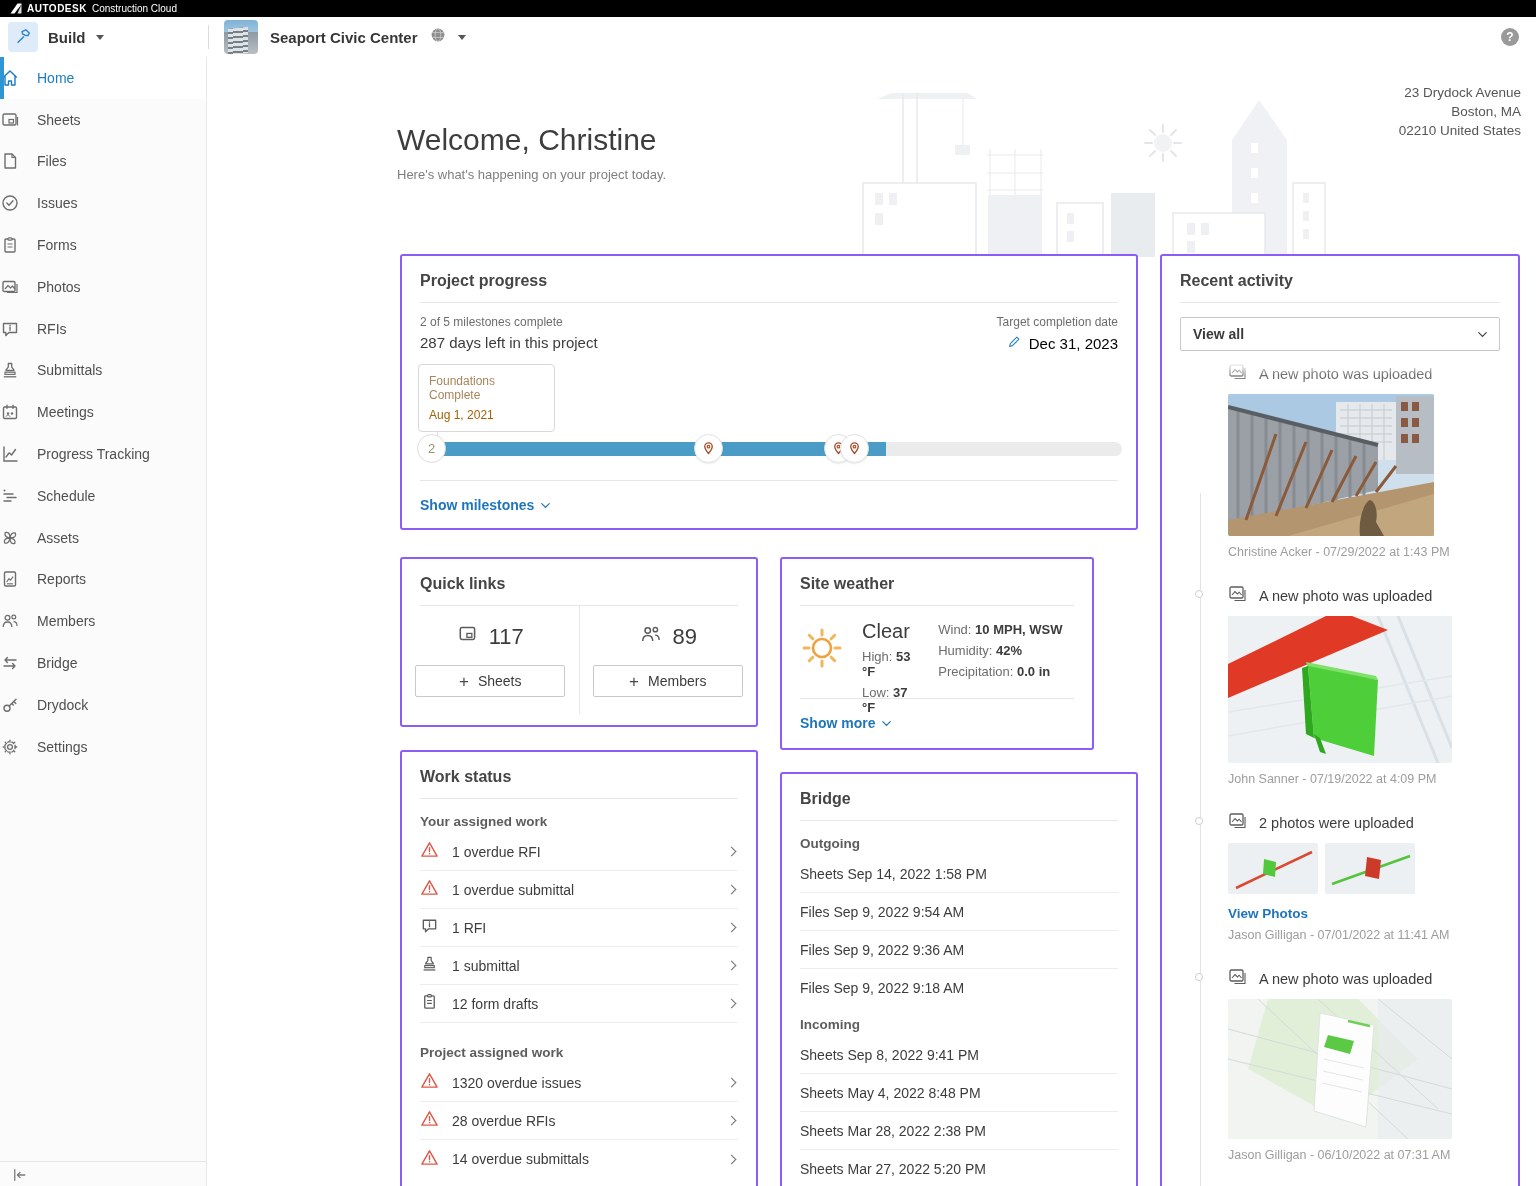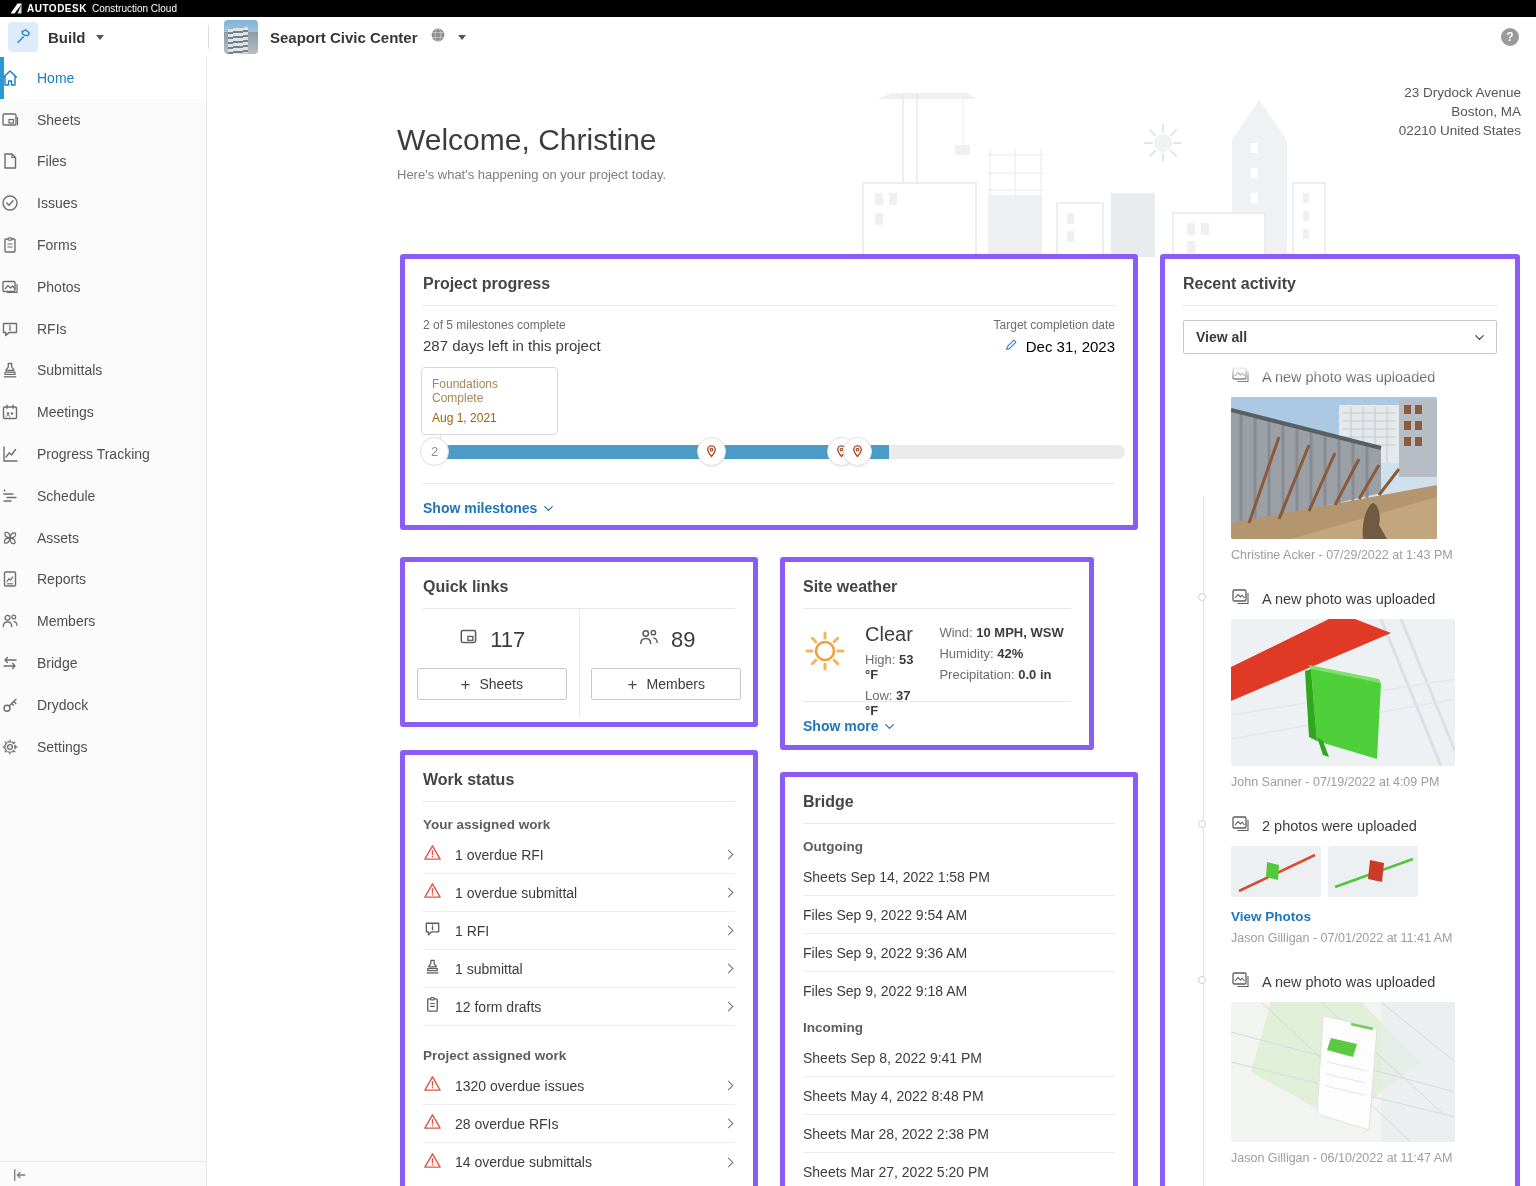--- a/index.html
+++ b/index.html
@@ -42,21 +42,21 @@
   .nav-item.active:before { content:""; position:absolute; left:0; top:0; bottom:0; width:4px; background:#2d96d3; }
   .sidebar-footer { position:absolute; left:0; bottom:0; width:100%; border-top:1px solid #e6e6e6; height:25px; padding:6px 0 0 12px; }
 
   
   .main { position:absolute; left:207px; top:57px; width:1329px; height:1129px; background:#fff; overflow:hidden; }
   .skyline { position:absolute; left:650px; top:28px; }
   .address { position:absolute; right:15px; top:26px; text-align:right; font-size:13.5px; color:#565656; line-height:19px; }
   .welcome-title { position:absolute; left:190px; top:66px; font-size:30px; font-weight:400; color:#3d3d3d; }
   .welcome-sub { position:absolute; left:190px; top:110px; font-size:13px; color:#7e7e7e; }
 
-  .card { position:absolute; background:#fff; border:5px solid #8b5cf6; border-radius:3px; }
+  .card { position:absolute; background:#fff; border:2px solid #8b5cf6; border-radius:3px; }
   .card-title { font-size:16px; font-weight:700; color:#454545; padding:16px 18px 12px 18px; }
   .card-hr { height:1px; background:#e7e7e7; margin:0 18px; }
 
   
   #progress-card { left:193px; top:197px; width:738px; height:276px; }
   .pp-row { display:flex; justify-content:space-between; padding:12px 18px 0 18px; }
   .pp-small { font-size:12px; color:#6d6d6d; }
   .pp-big { font-size:15px; color:#3c3c3c; margin-top:5px; }
   .pp-date { font-size:15px; color:#000000; margin-top:5px; display:flex; align-items:center; gap:7px; justify-content:flex-end; }
   .tooltip-box { position:absolute; left:16px; top:108px; width:137px; background:#fff; border:1px solid #d8d8d8;
@@ -711,17 +711,17 @@
           <g stroke="#d4dad8" stroke-width="1">
               <path d="M0 30l224 60M0 60l224 55M30 0l150 140M90 0l120 110M150 0l74 60"></path>
             </g>
           <polygon points="92,14 146,26 138,128 86,112" fill="#fdfdfd" stroke="#dfe3e0" stroke-width="1"></polygon>
           <polygon points="100,36 126,42 122,55 96,48" fill="#5cc944"></polygon>
           <path d="M120 22l22 5" stroke="#6fcf55" stroke-width="2.5"></path>
           <g stroke="#e4e7e3" stroke-width="1">
               <path d="M96 60l40 9M95 72l40 9M94 84l40 9"></path>
             </g>
         </svg>
-        <div class="act-caption">Jason Gilligan - 06/10/2022 at 11:47 AM</div>
+        <div class="act-caption">Jason Gilligan - 06/10/2022 at 07:31 AM</div>
       </div>
     </div>
   </div>
 </div>
 
 </body></html>

